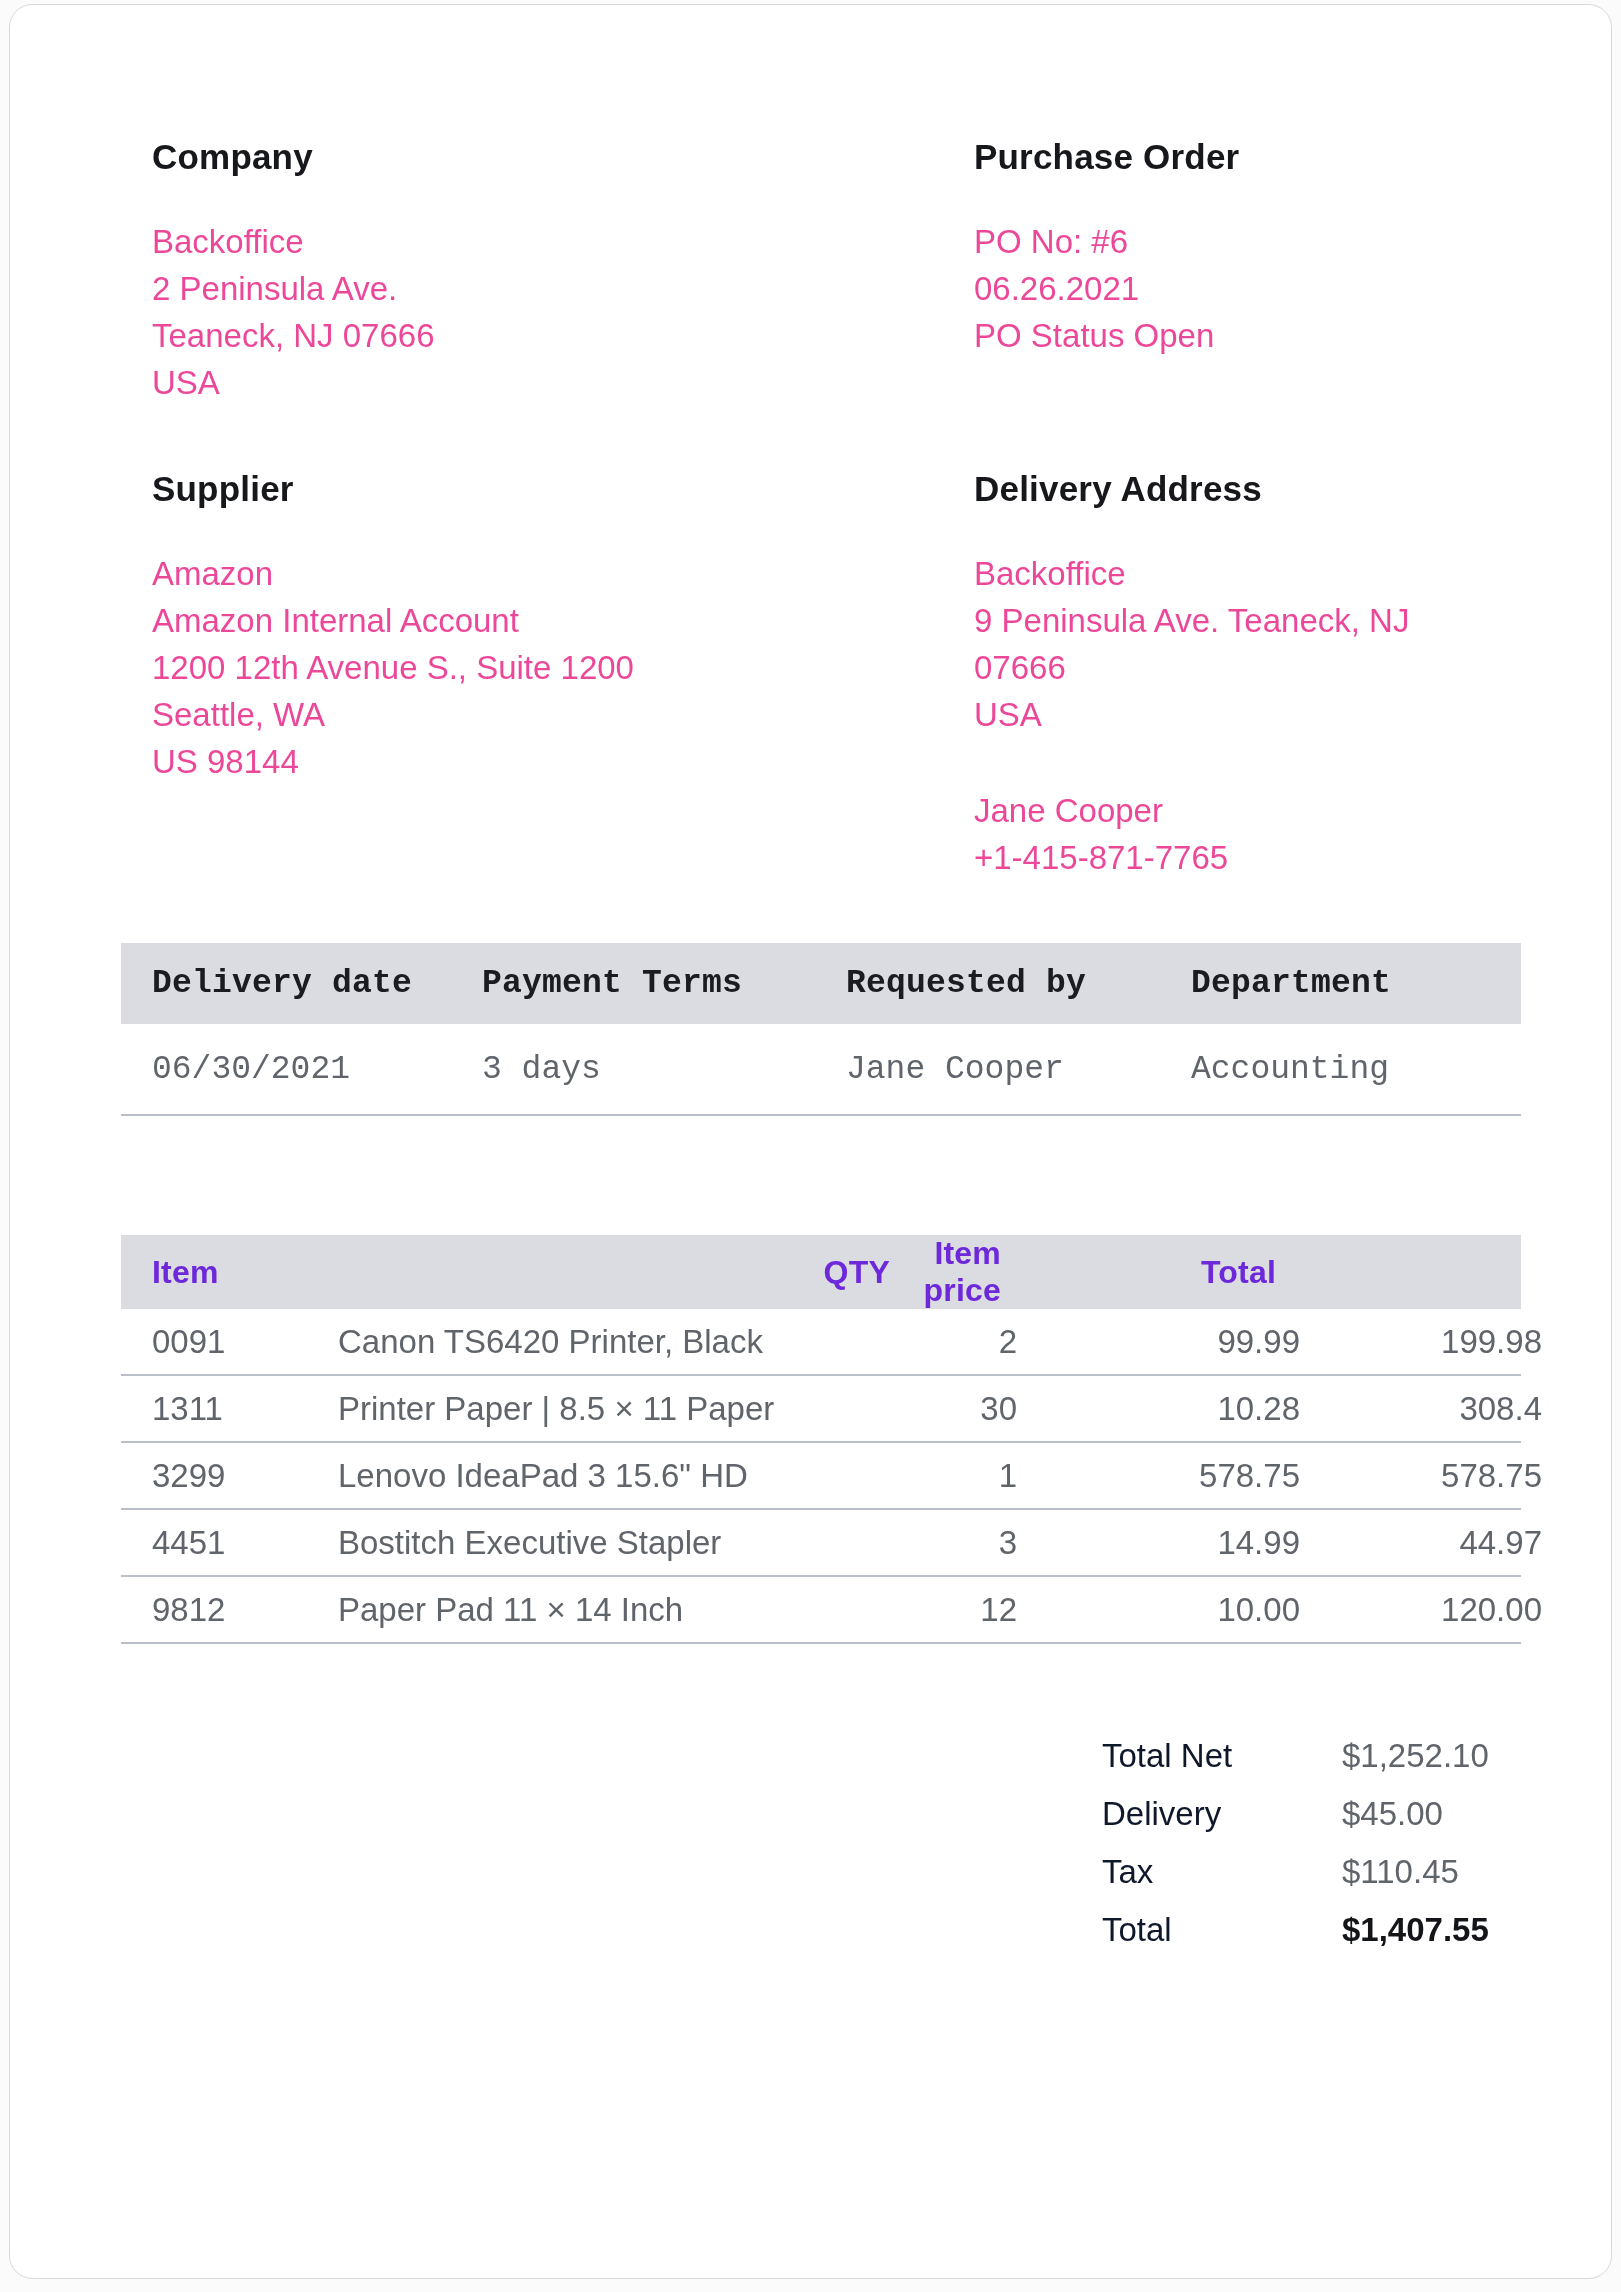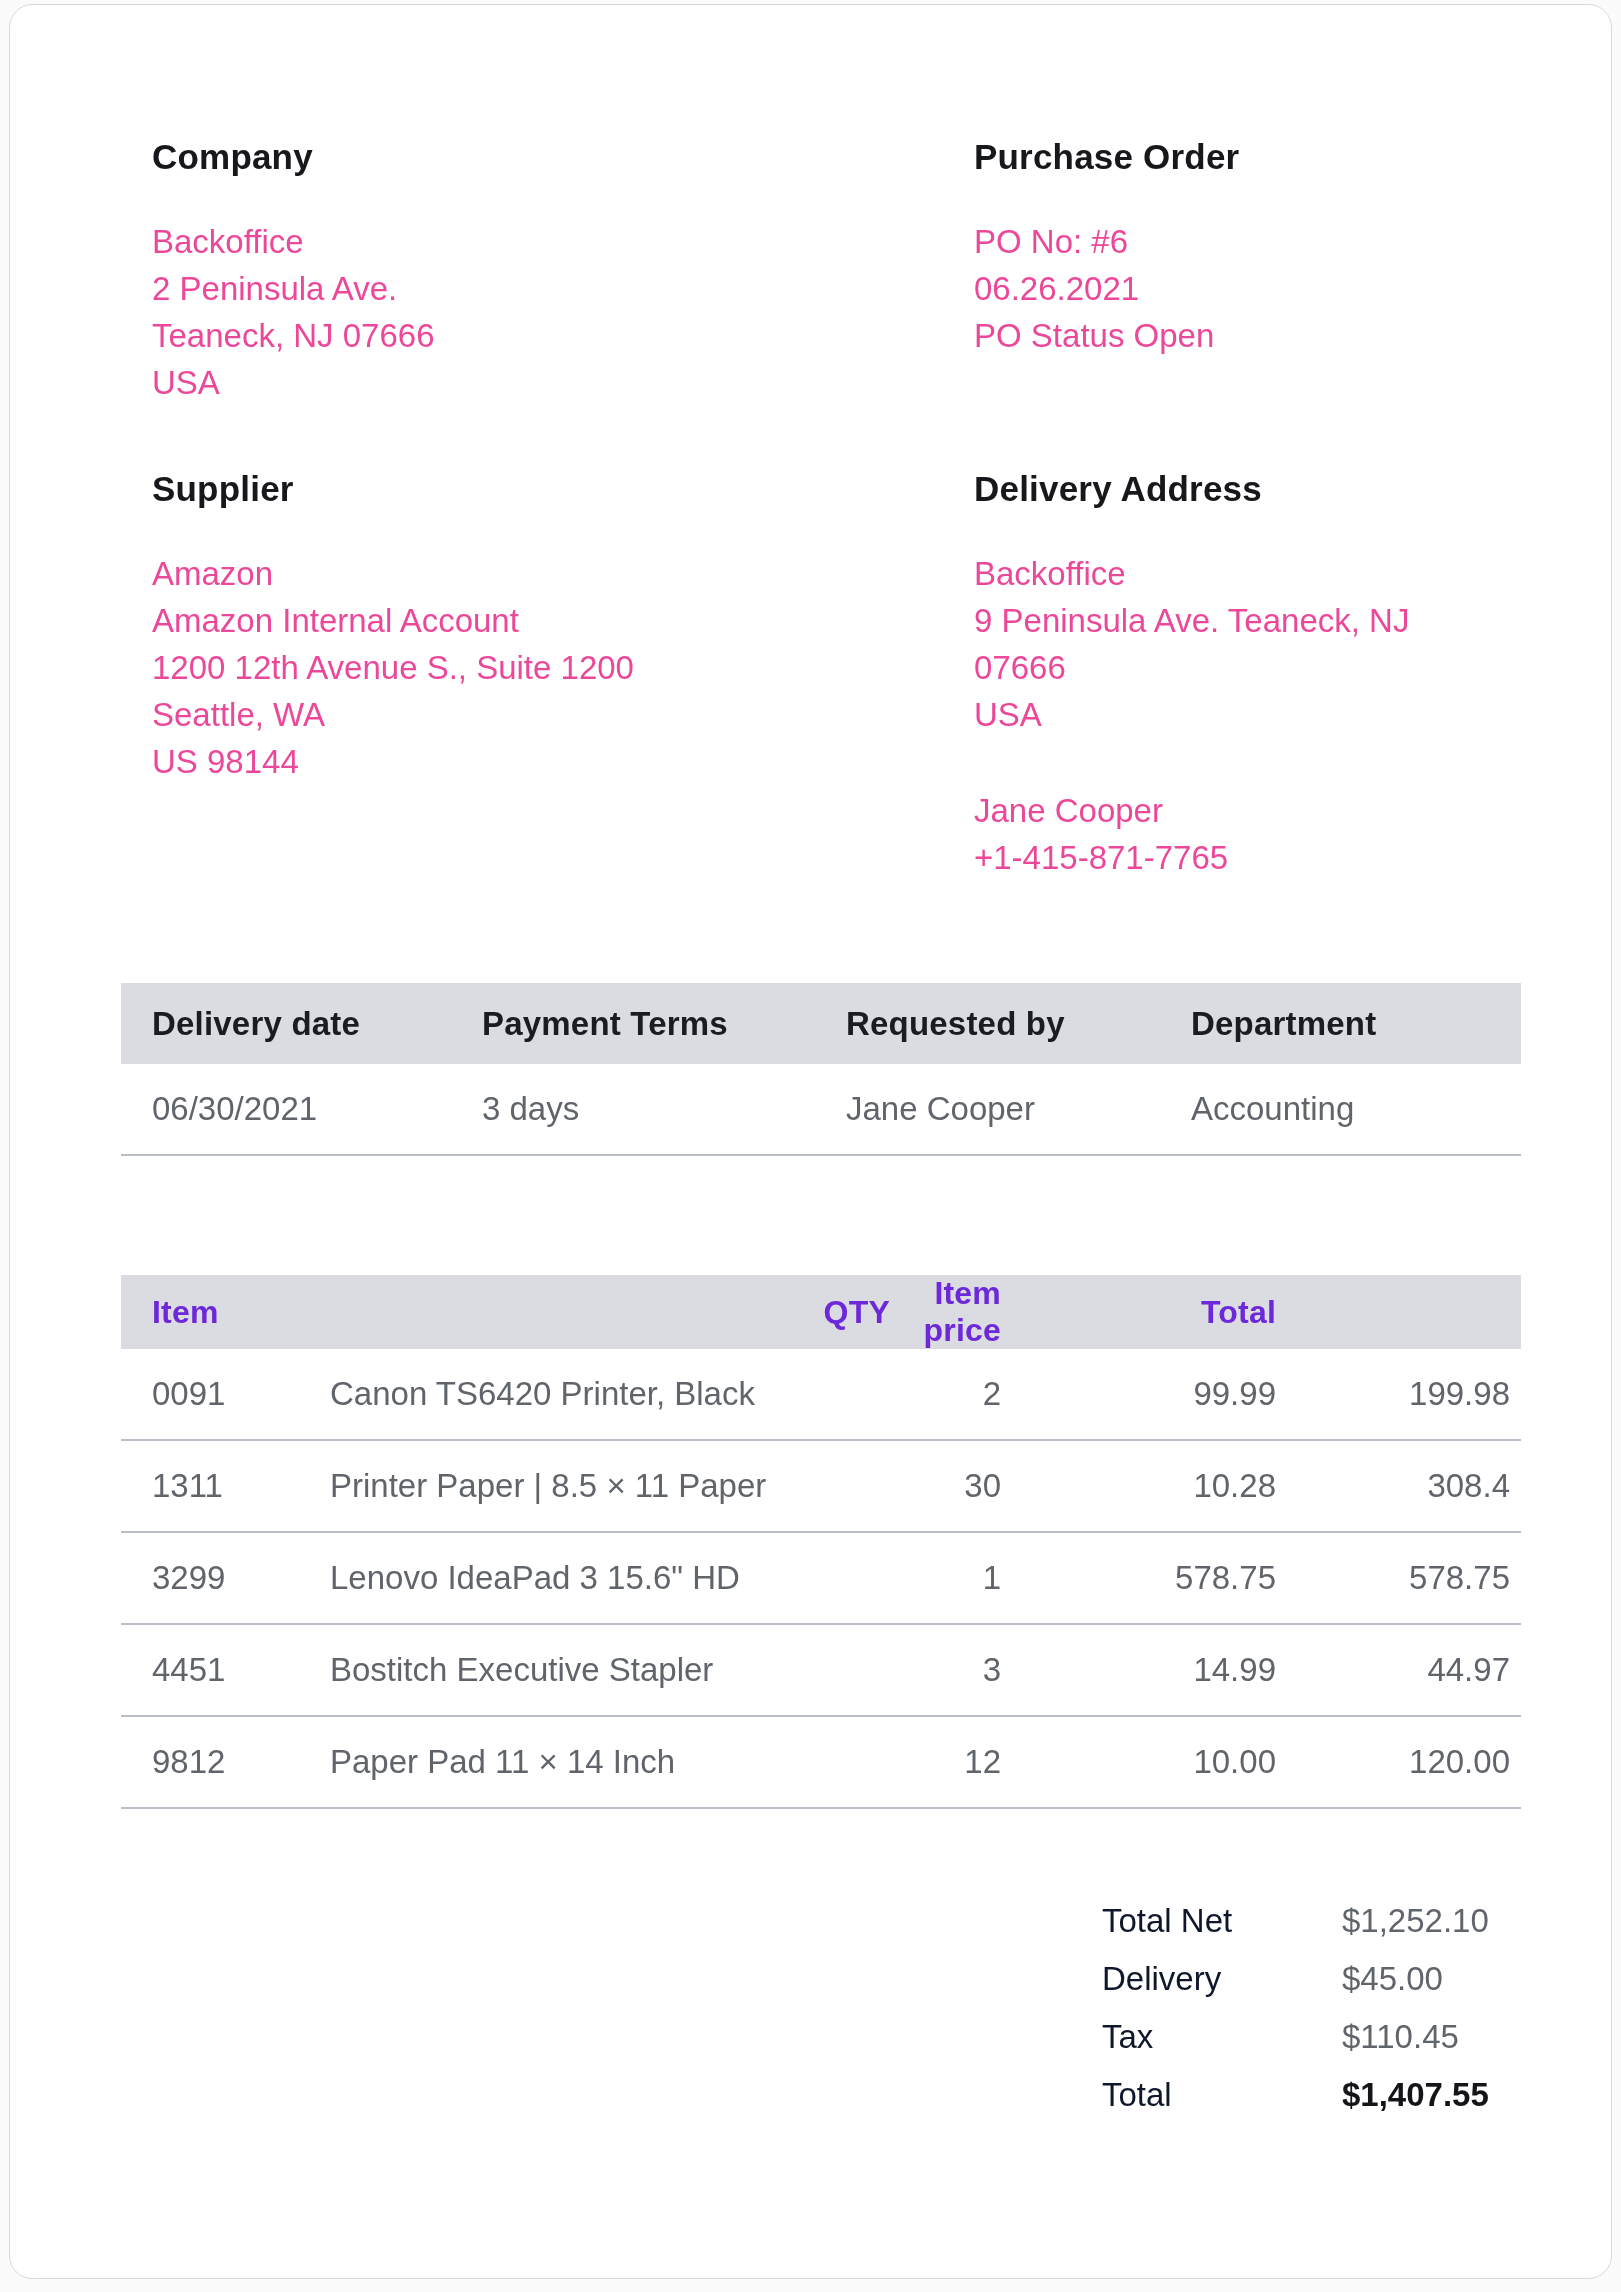--- a/index.html
+++ b/index.html
@@ -31,21 +31,21 @@
     font-weight: 700;
     color: #17181c;
     margin-bottom: 41px;
     letter-spacing: 0.2px;
   }
   .addr { font-size: 33px; line-height: 47px; color: #ec4899; font-weight: 400; }
   .addr .line { white-space: nowrap; }
   .contact { margin-top: 49px; }
 
   
-  .details { margin-top: 102px; width: 1400px; }
+  .details { margin-top: 62px; width: 1400px; font-family: Liberation Mono, monospace; }
   .details-head {
     background: #dbdce2;
     height: 81px;
     display: grid;
     grid-template-columns: 330px 364px 345px auto;
     align-items: center;
     padding-left: 31px;
   }
   .details-head .col {
     font-size: 33px; font-weight: 700; color: #1b1c21; letter-spacing: 0.2px;
@@ -66,28 +66,29 @@
   .items-head {
     background: #dbdce2;
     height: 74px;
     display: grid;
     grid-template-columns: 178px 560px 111px 275px 234px;
     align-items: center;
     padding: 0 10.8px 0 31px;
   }
   .items-head .col { font-size: 32px; font-weight: 700; color: #6d28d9; letter-spacing: 0.2px; }
   .irow {
-    height: 92px;
+    height: 67px;
     display: grid;
     grid-template-columns: 178px 560px 111px 275px 234px;
     align-items: center;
     padding: 0 10.8px 0 31px;
     border-bottom: 2.7px solid #babec6;
     font-size: 33px;
     color: #60646b;
+    gap: 8px;
   }
   .num { text-align: right; }
   .c-desc { white-space: nowrap; }
 
   
   .totals { margin-top: 83px; margin-left: 981px; }
   .trow { display: flex; line-height: 58px; font-size: 33px; }
   .trow .tlabel { width: 240px; color: #0f172a; }
   .trow .tvalue { color: #60646b; }
   .trow.grand .tvalue { color: #141519; font-weight: 700; }

